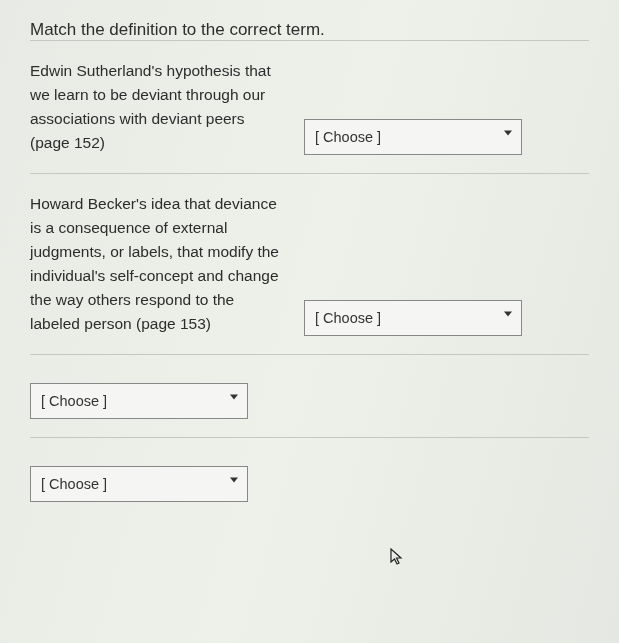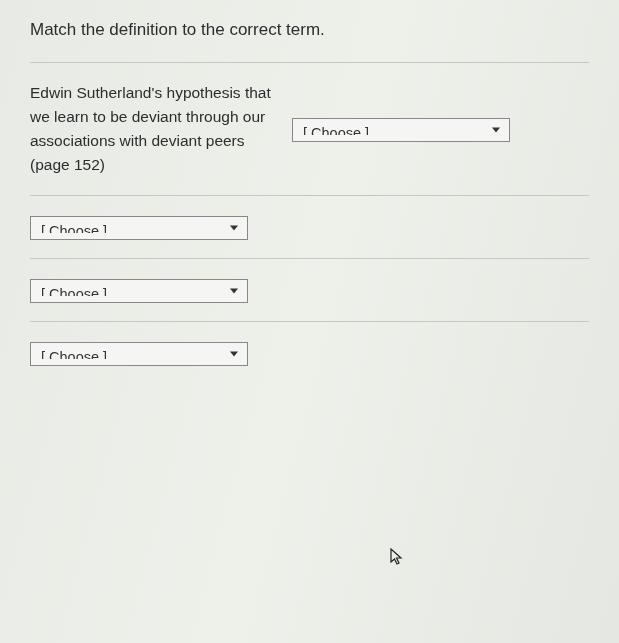--- a/index.html
+++ b/index.html
@@ -13,57 +13,57 @@
       width: 619px;
       height: 643px;
       overflow: hidden;
       position: relative;
       padding: 20px 30px;
       color: #2d2d2d;
     }
     .instruction {
       font-size: 17px;
       font-weight: 400;
-      margin-bottom: 22px;
       color: #2d2d2d;
     }
     .divider {
       border: none;
       border-top: 1px solid #c5c8c2;
       margin: 0 0 18px 0;
     }
     .question-row {
       display: flex;
-      align-items: center;
-      gap: 12px;
+      align-items: flex-end;
+      gap: 24px;
       margin-bottom: 18px;
     }
     .definition {
       flex: 0 0 250px;
       font-size: 15.5px;
       line-height: 1.55;
       color: #2d2d2d;
     }
     .select-wrap {
       flex: 0 0 auto;
       margin-top: 2px;
     }
     select {
       width: 218px;
-      height: 24px;
+      height: 36px;
       padding: 6px 10px;
       font-size: 14.5px;
       border: 1px solid #888;
       background: #f5f6f3;
       color: #333;
       font-family: inherit;
       appearance: none;
       -webkit-appearance: none;
       background-image: none;
       position: relative;
+      margin-top: 8px;
     }
     .select-container {
       position: relative;
       display: inline-block;
     }
     .select-container::after {
       content: "";
       position: absolute;
       right: 10px;
       top: 50%;
@@ -98,20 +98,21 @@
       <select>
         <option>[ Choose ]</option>
       </select>
     </div>
   </div>
 </div>
 
 <hr class="divider">
 
 <div class="question-row">
+  <div class="definition">Howard Becker's idea that deviance is a consequence of external judgments, or labels, that modify the individual's self-concept and change the way others respond to the labeled person (page 153)</div>
   <div class="select-wrap">
     <div class="select-container">
       <select>
         <option>[ Choose ]</option>
       </select>
     </div>
   </div>
 </div>
 
 <hr class="divider">

